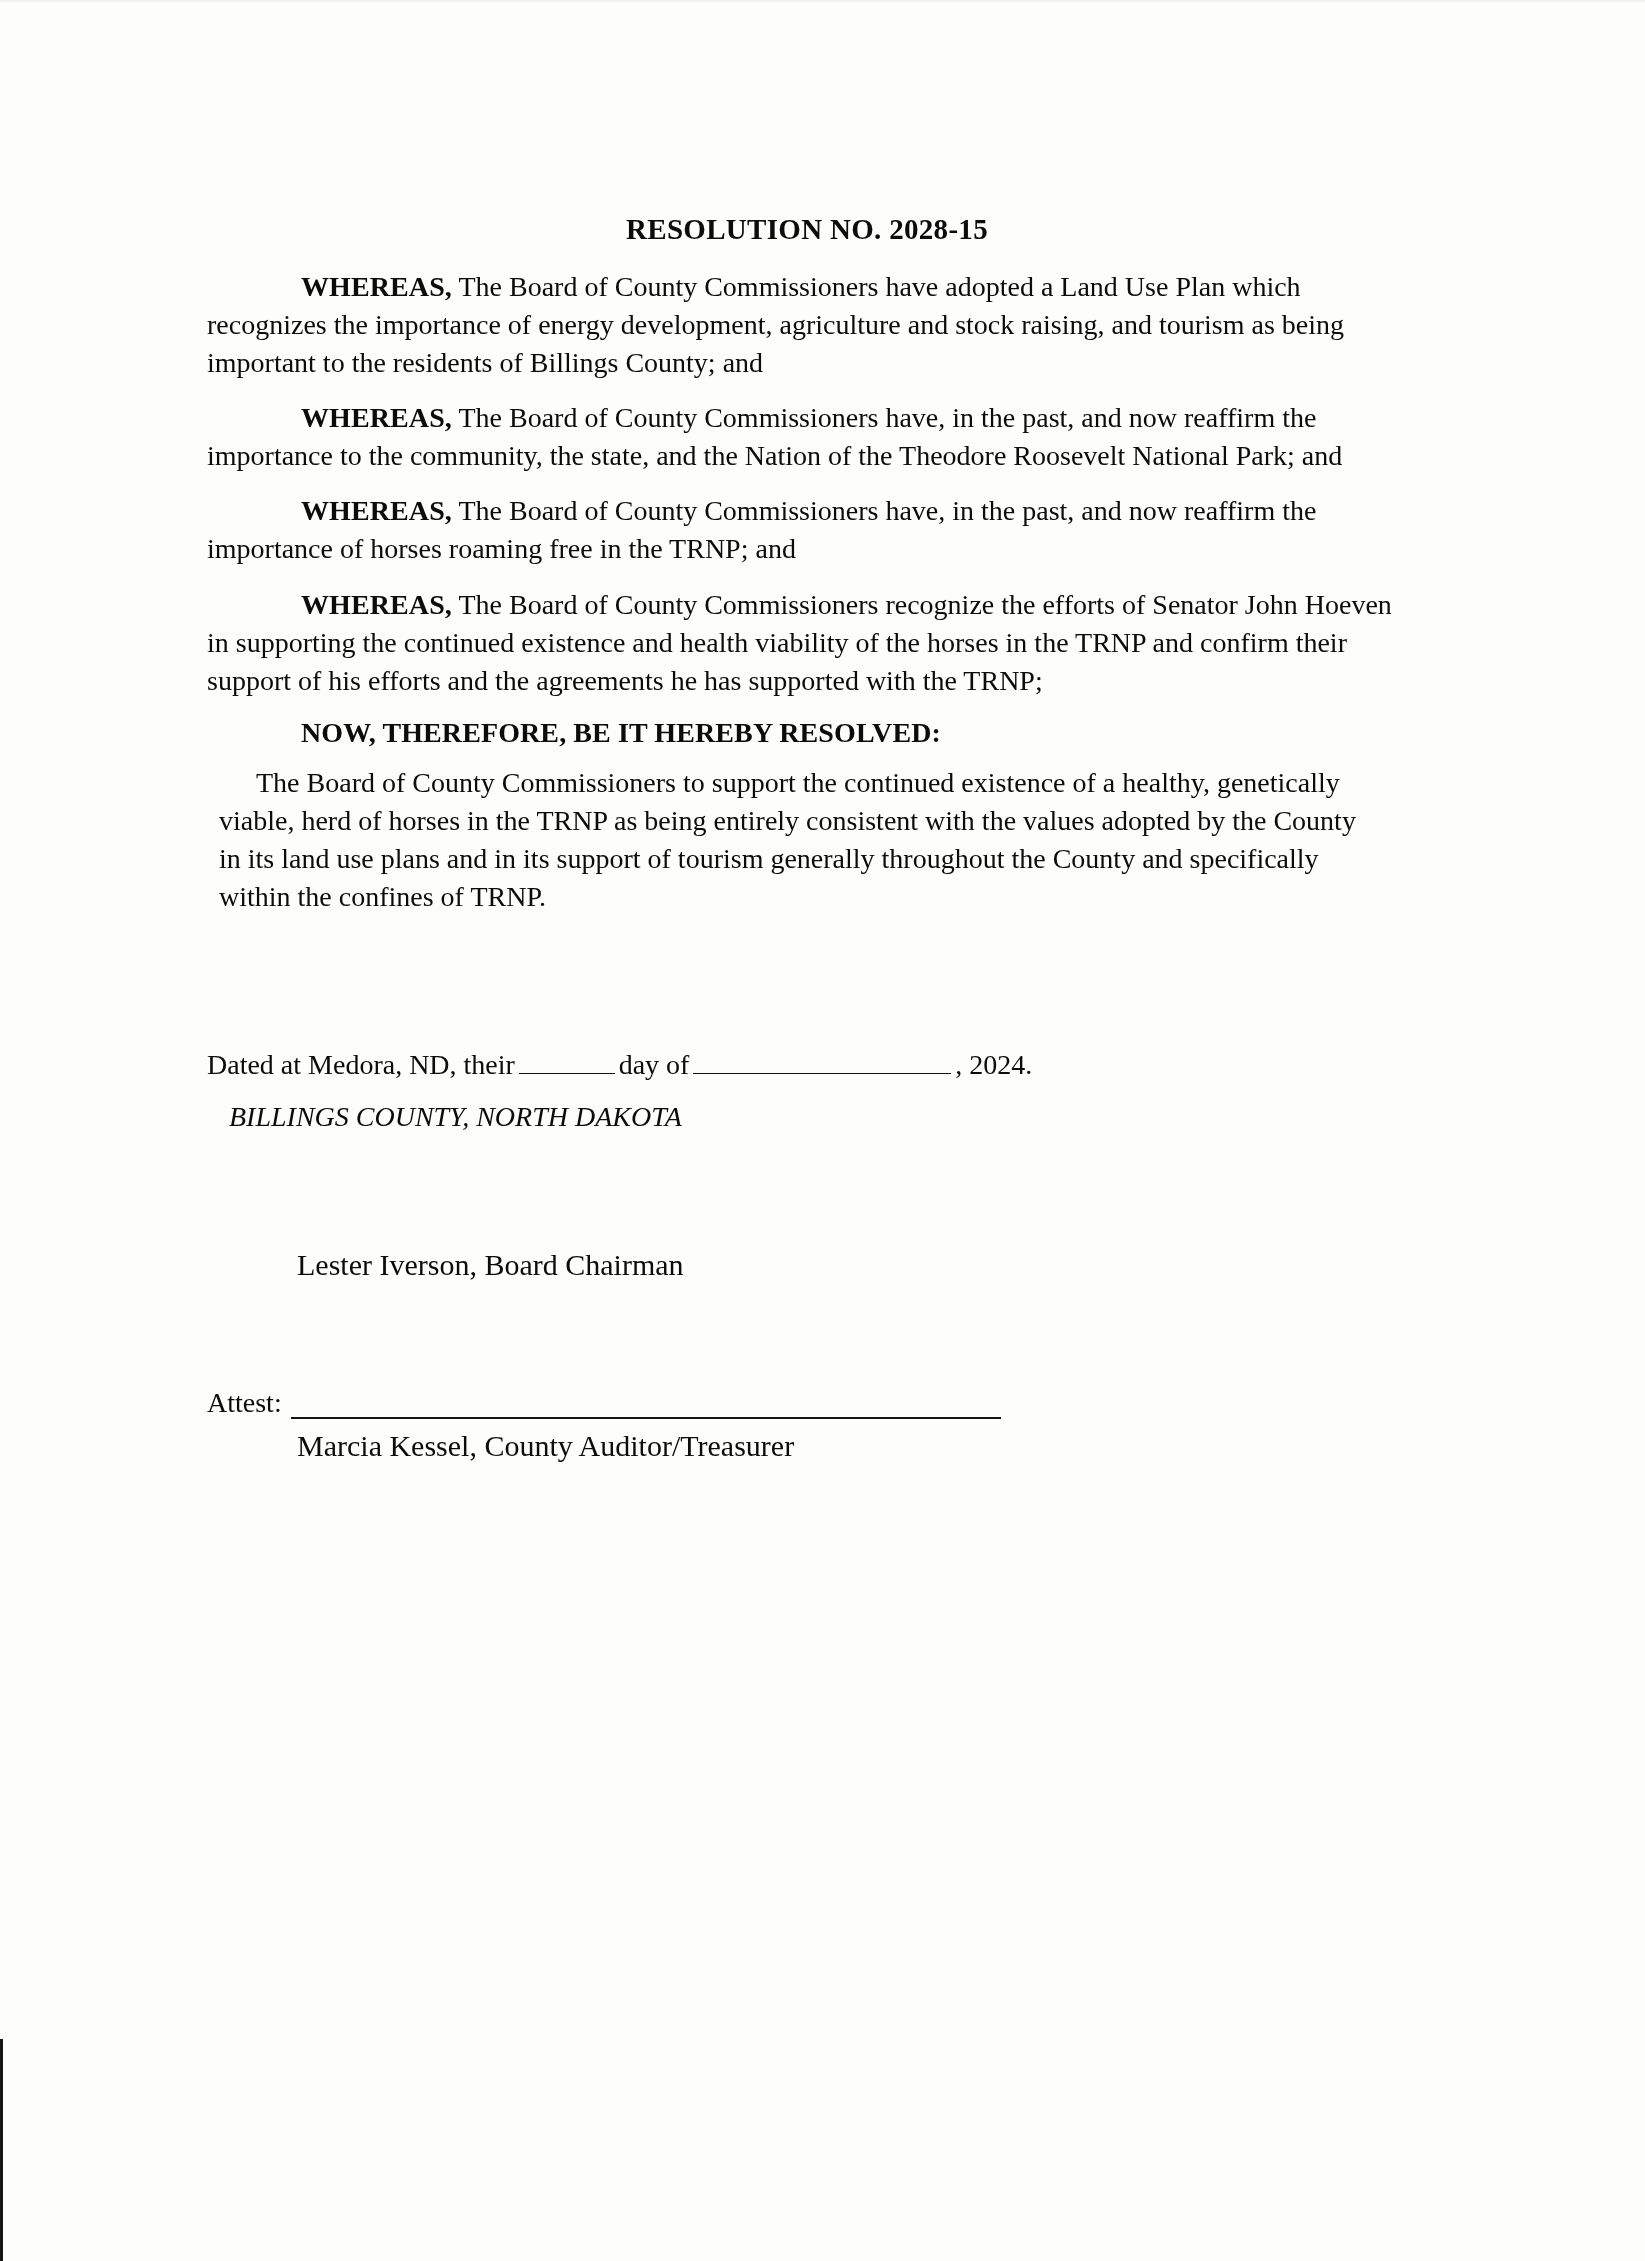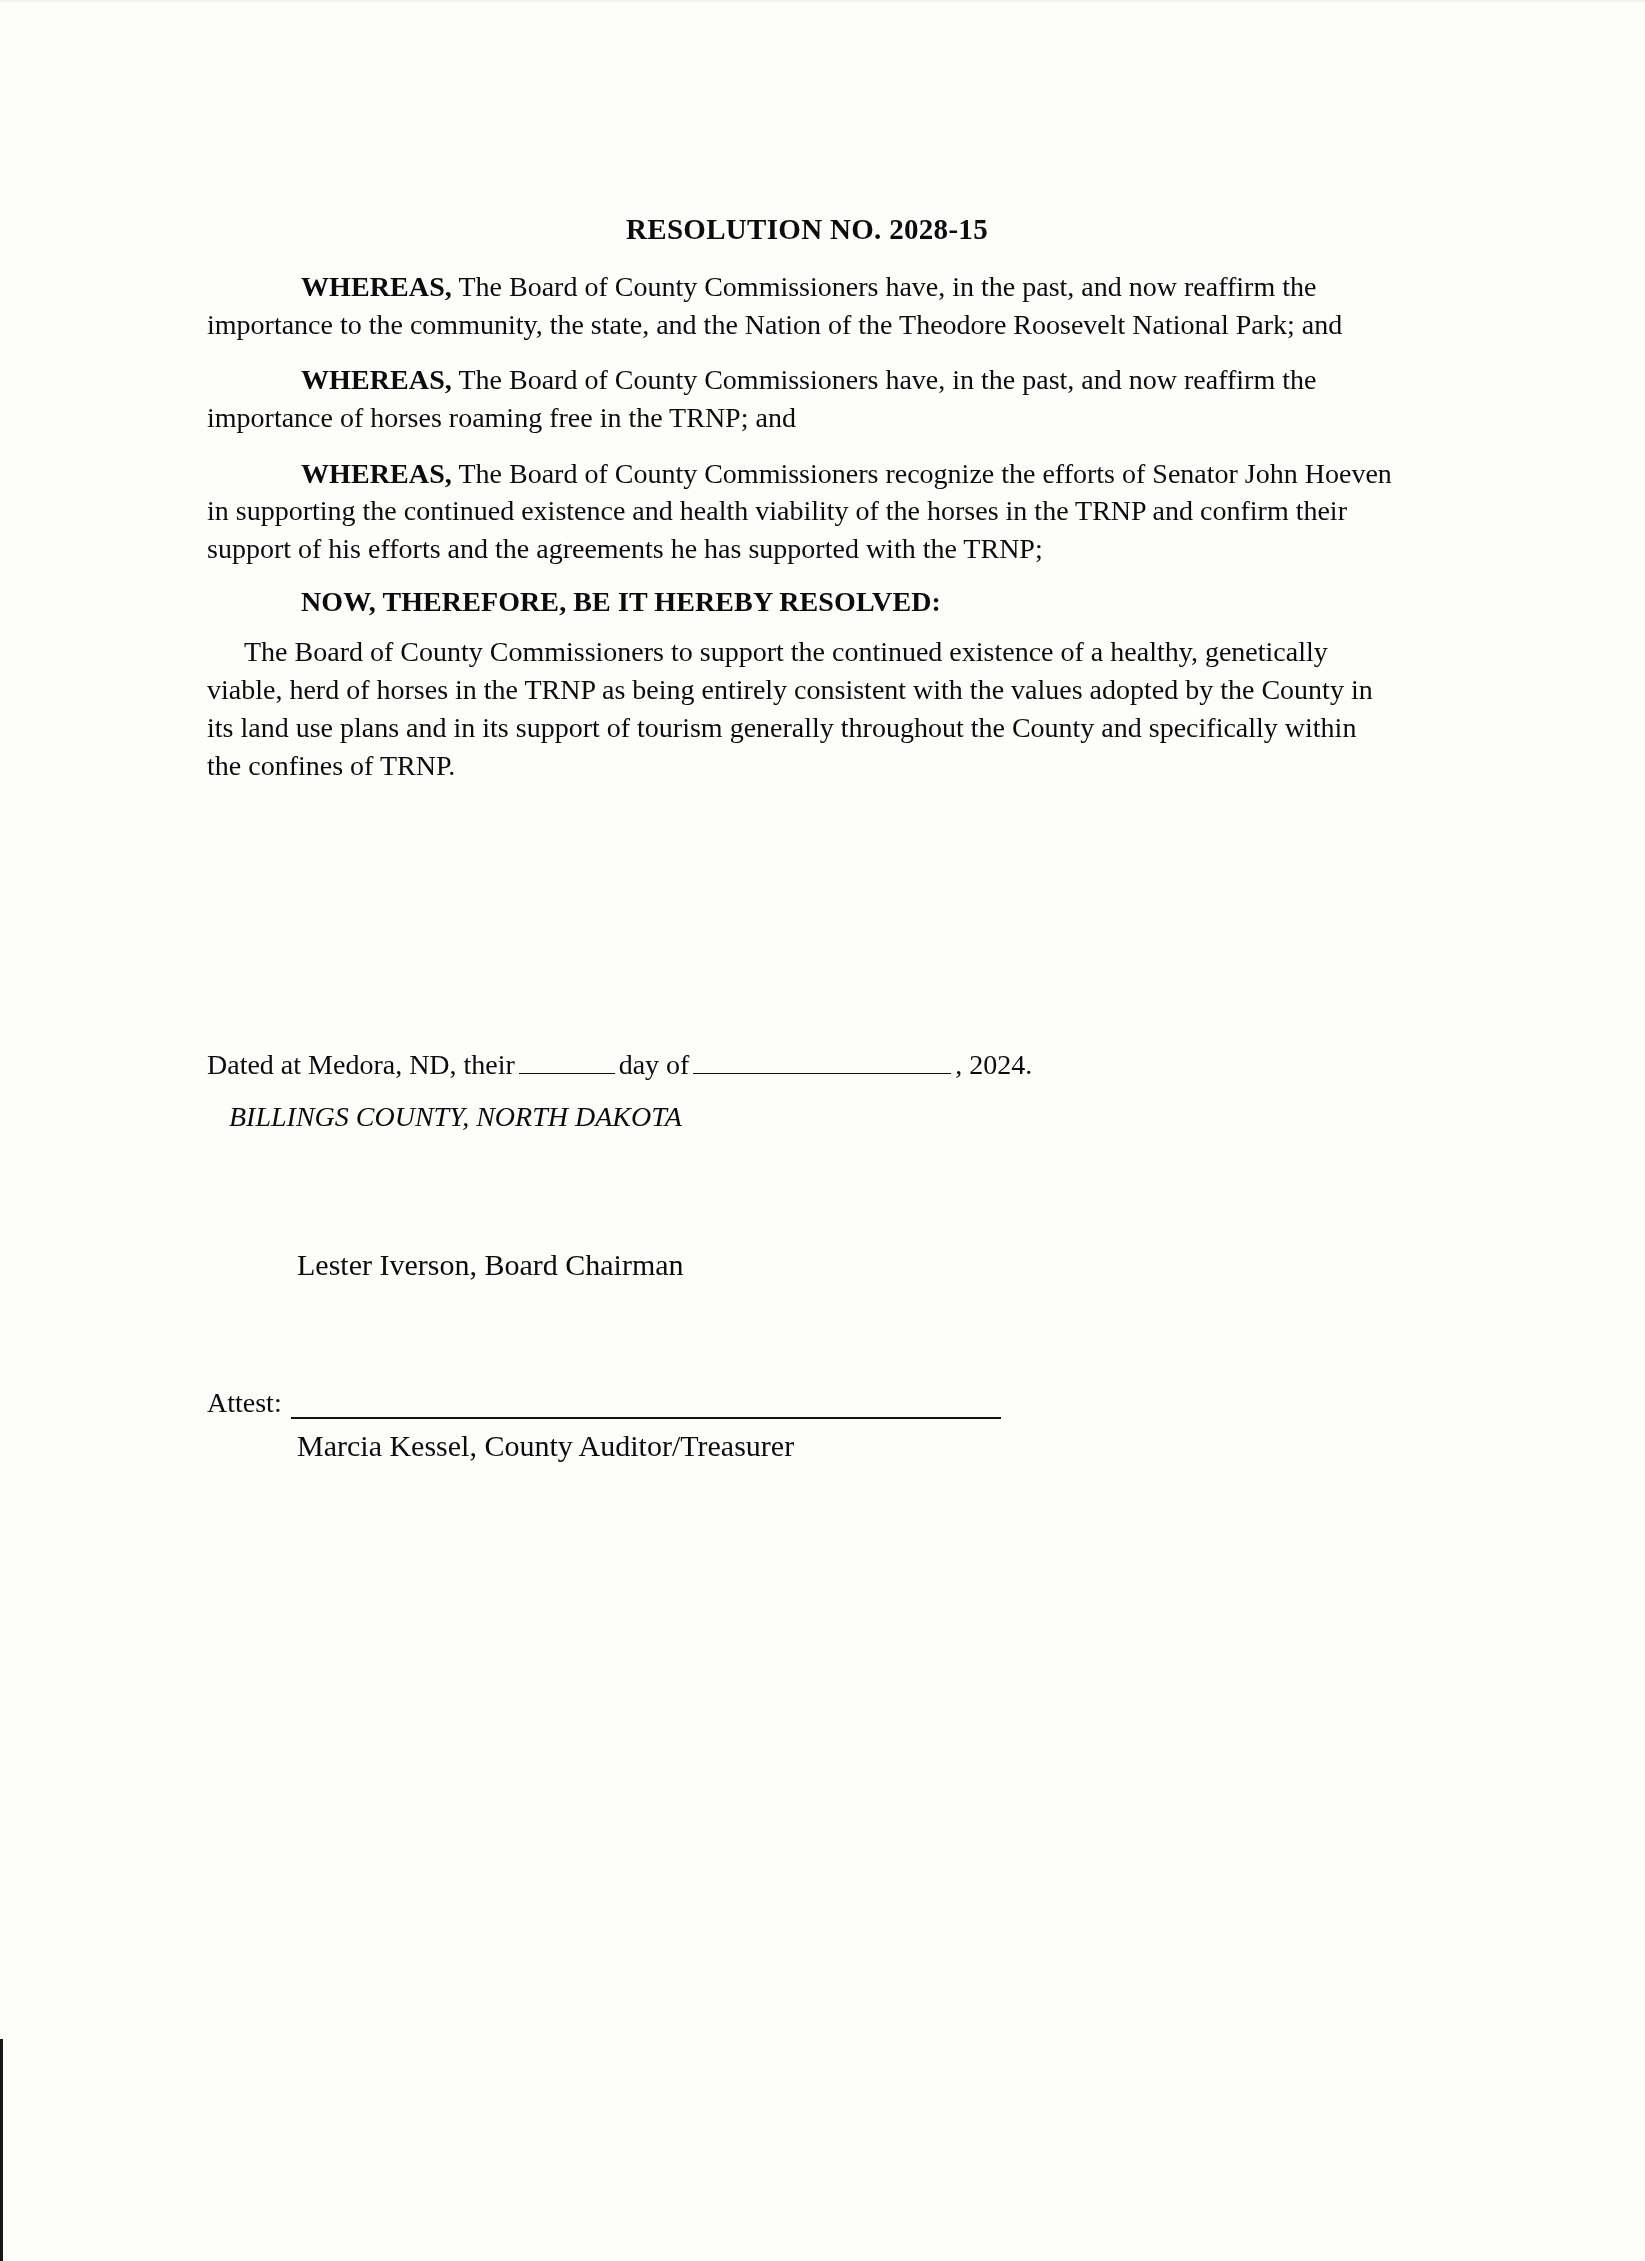--- a/index.html
+++ b/index.html
@@ -66,21 +66,21 @@
     font-size: 28px;
     font-weight: bold;
     margin: 0 0 15.5px 0;
     padding-left: 94px;
     letter-spacing: 0.1px;
   }
 
   .body-para {
     font-size: 28px;
     line-height: 1.355;
-    margin: 0;
+    margin: 12px;
     text-indent: 37px;
   }
 
   .dated-line {
     font-size: 28px;
     margin: 0;
     position: absolute;
     left: 207px;
     top: 1049px;
     white-space: nowrap;
@@ -137,20 +137,21 @@
 
 <div class="page">
 
   <div class="scan-edge-top"></div>
   <div class="scan-edge-left"></div>
 
   <div class="doc">
 
     <div class="title">RESOLUTION NO. 2028-15</div>
 
+    <p class="para"><b>WHEREAS,</b><span> The Board of County Commissioners have adopted a Land Use Plan which recognizes the importance of energy development, agriculture and stock raising, and tourism as being important to the residents of Billings County; and</span></p>
 
     <p class="para"><b>WHEREAS,</b><span> The Board of County Commissioners have, in the past, and now reaffirm the importance to the community, the state, and the Nation of the Theodore Roosevelt National Park; and</span></p>
 
     <p class="para"><b>WHEREAS,</b><span> The Board of County Commissioners have, in the past, and now reaffirm the importance of horses roaming free in the TRNP; and</span></p>
 
     <p class="para"><b>WHEREAS,</b><span> The Board of County Commissioners recognize the efforts of Senator John Hoeven in supporting the continued existence and health viability of the horses in the TRNP and confirm their support of his efforts and the agreements he has supported with the TRNP;</span></p>
 
     <div class="resolved-head">NOW, THEREFORE, BE IT HEREBY RESOLVED:</div>
 
     <p class="body-para">The Board of County Commissioners to support the continued existence of a healthy, genetically viable, herd of horses in the TRNP as being entirely consistent with the values adopted by the County in its land use plans and in its support of tourism generally throughout the County and specifically within the confines of TRNP.</p>

